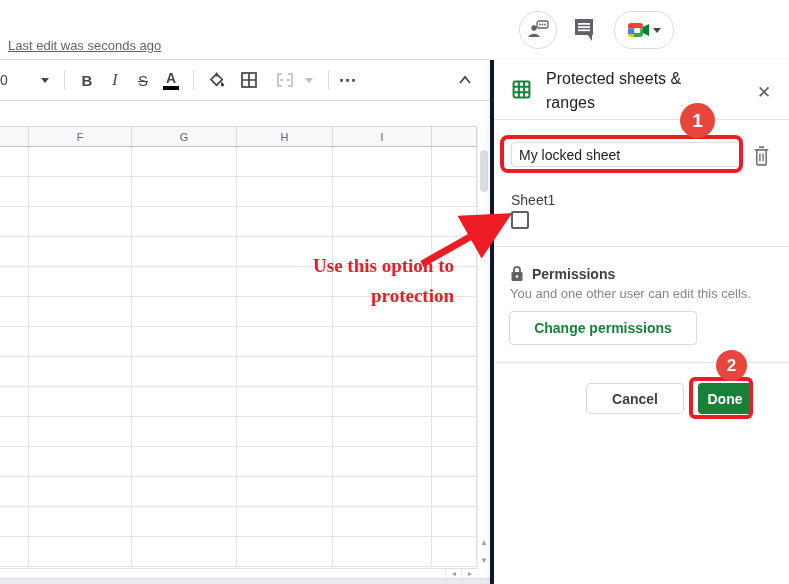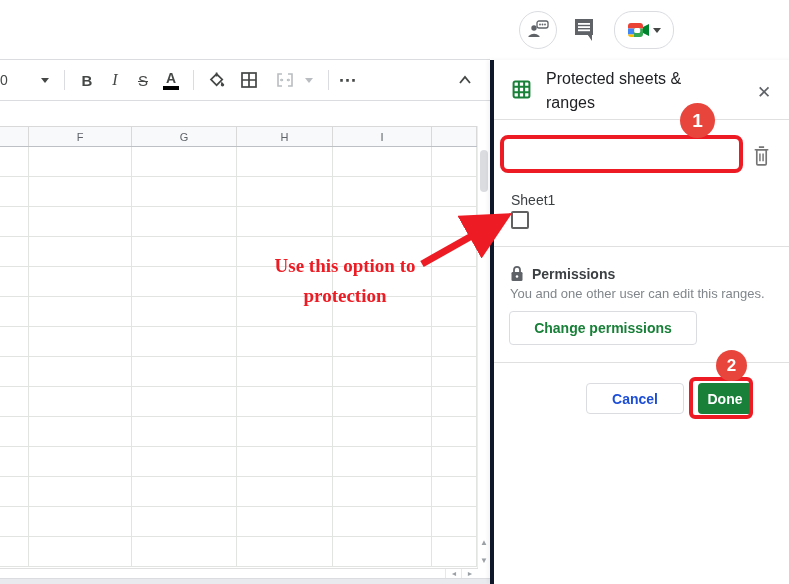--- a/index.html
+++ b/index.html
@@ -55,20 +55,23 @@
              align-items:center;justify-content:center;pointer-events:none;z-index:60;}
   .rednote{font-family:"Liberation Serif",serif;font-weight:700;font-size:19px;line-height:30px;
            color:#ED1C24;text-align:center;pointer-events:none;z-index:50;}
   .rednote span{display:block;}
 </style>
 </head>
 <body>
 
 <div id="app">
 
+  <div class="abs" style="left:8px;top:36px;">
+    <span class="lastedit">Last edit was seconds ago</span>
+  </div>
   <div class="abs" style="left:0;top:59px;width:490px;height:1px;background:#dadce0;"></div>
 
   <div class="abs circbtn" style="left:519px;top:11px;">
     <svg width="24" height="22" viewBox="0 0 24 22">
       <circle cx="8" cy="9" r="2.7" fill="#5f6368"></circle>
       <path d="M2.5,17 Q8,12.5 13.5,17 L13.5,18 L2.5,18 Z" fill="#5f6368"></path>
       <rect x="11" y="2" width="11" height="7" rx="2" fill="#fff" stroke="#5f6368" stroke-width="1.3"></rect>
       <circle cx="14" cy="5.5" r="0.9" fill="#5f6368"></circle>
       <circle cx="16.5" cy="5.5" r="0.9" fill="#5f6368"></circle>
       <circle cx="19" cy="5.5" r="0.9" fill="#5f6368"></circle>
@@ -294,20 +297,21 @@
     <div class="abs" style="left:18px;top:20px;">
       <svg width="19" height="19" viewBox="0 0 18 18">
         <rect x="1.5" y="1.5" width="15" height="15" rx="1.5" fill="none" stroke="#188038" stroke-width="1.9"></rect>
         <path d="M1.5,6.5 h15 M1.5,11.5 h15 M6.5,1.5 v15 M11.5,1.5 v15" stroke="#188038" stroke-width="1.9"></path>
       </svg>
     </div>
     <div class="abs ptitle" style="left:52px;top:7px;">Protected sheets &amp; ranges</div>
     <div class="abs closex" style="left:263px;top:22px;">✕</div>
     <div class="abs pdivider" style="top:59px;"></div>
 
+    <input class="abs rangeinput" style="left: 17px; top: 82px;" readonly="" value="My locked sheet">
     <div class="abs" style="left:258px;top:85px;cursor:pointer;">
       <svg width="19" height="22" viewBox="0 0 17 21">
         <path d="M6,2 h5 M2,4.5 h13" fill="none" stroke="#757575" stroke-width="1.6"></path>
         <rect x="4" y="4.5" width="9" height="14.5" rx="1" fill="none" stroke="#757575" stroke-width="1.6"></rect>
         <path d="M7,8 v7.5 M10,8 v7.5" stroke="#757575" stroke-width="1.4"></path>
       </svg>
     </div>
 
     <div class="abs sheetlbl" style="left:17px;top:132px;">Sheet1</div>
 
@@ -316,43 +320,43 @@
     <div class="abs pdivider" style="top:186px;"></div>
 
     <div class="abs" style="left:16px;top:205px;">
       <svg width="14" height="17" viewBox="0 0 14 17">
         <path d="M4,7 V4.8 a3,3 0 0 1 6,0 V7" fill="none" stroke="#5f6368" stroke-width="1.8"></path>
         <rect x="1.5" y="7" width="11" height="9" rx="1.3" fill="#5f6368"></rect>
         <circle cx="7" cy="11.5" r="1.3" fill="#fff"></circle>
       </svg>
     </div>
     <div class="abs permhead" style="left:38px;top:206px;">Permissions</div>
-    <div class="abs permdesc" style="left:16px;top:226px;">You and one other user can edit this ranges.</div>
+    <div class="abs permdesc" style="left:16px;top:226px;">You and one other user can edit this cells.</div>
 
     <div class="abs obtn greentext" style="left:15px;top:251px;width:186px;">Change permissions</div>
 
     <div class="abs pdivider" style="top:302px;"></div>
 
-    <div class="abs obtn" style="left:92px;top:323px;width:96px;height:29px;color:#1d4ed8;">Cancel</div>
+    <div class="abs obtn" style="left:92px;top:323px;width:96px;height:29px;color:#404040;">Cancel</div>
     <div class="abs donebtn" style="left:204px;top:323px;">Done</div>
   </div>
 
   <div class="abs redbox" style="left:500px;top:135px;width:243px;height:38px;"></div>
   <div class="abs redcircle" style="left:680px;top:103px;width:35px;height:35px;font-size:19px;">1</div>
 
   <div class="abs redbox" style="left:689px;top:377px;width:64px;height:42px;border-radius:6px;"></div>
   <div class="abs redcircle" style="left:716px;top:350px;width:31px;height:31px;font-size:17px;">2</div>
 
   <svg class="abs" style="left:412px;top:206px;pointer-events:none;z-index:50;" width="104" height="66" viewBox="0 0 104 66">
     <defs>
       <marker id="ah" markerWidth="7" markerHeight="7" refX="5" refY="3.5" orient="auto">
         <polygon points="0,0 7,3.5 0,7" fill="#ED1C24"></polygon>
       </marker>
     </defs>
     <line x1="10" y1="58" x2="88" y2="14" stroke="#ED1C24" stroke-width="7" marker-end="url(#ah)"></line>
   </svg>
 
-  <div class="abs rednote" style="left:236px;top:251px;width:218px;">
+  <div class="abs rednote" style="left:236px;top:251px;width:218px;text-align:right;">
     <span>Use this option to</span>
     <span>protection</span>
   </div>
 
 </div>
 
 </body></html>

